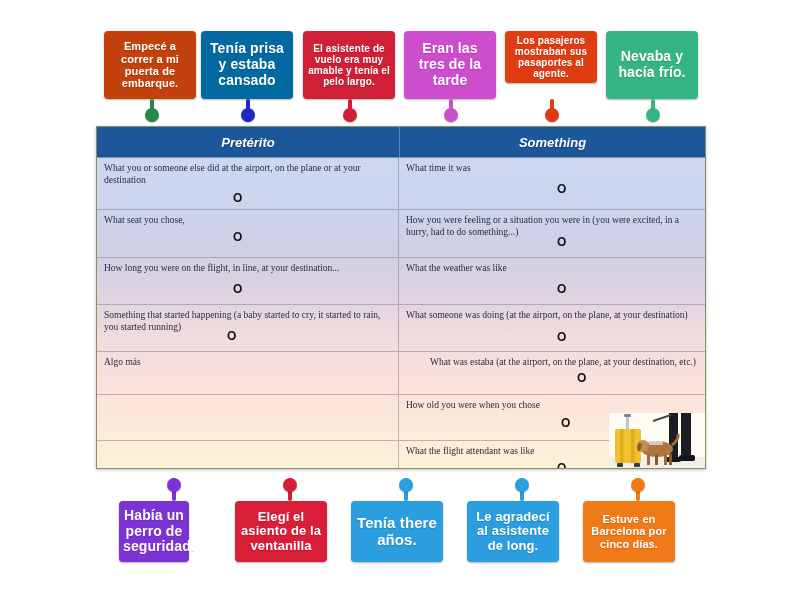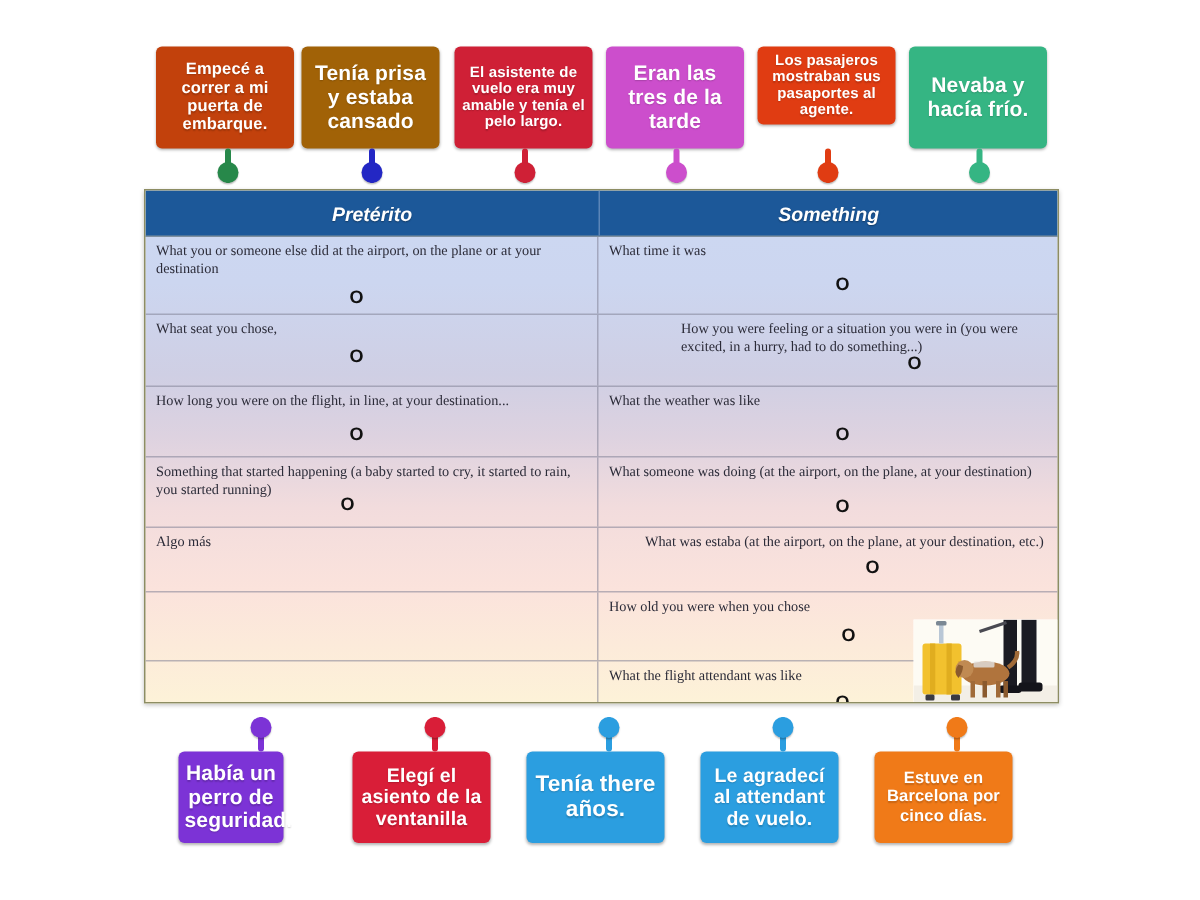--- a/index.html
+++ b/index.html
@@ -153,21 +153,21 @@
   <div id="top-labels">
 
     <div class="label-box" style="left: 104px; top: 31px; width: 92px; height: 68px; background: #c2410c; font-size: 11px;">
       <span class="txt">Empecé a correr a mi puerta de embarque.</span>
     </div>
     <div class="pin down" style="left:145px; top:99px; height:23px;">
       <span class="stem" style="background: rgb(39, 136, 74);"></span>
       <span class="dot" style="background: rgb(39, 136, 74);"></span>
     </div>
 
-    <div class="label-box" style="left: 201px; top: 31px; width: 92px; height: 68px; background: #a16207; font-size: 14px;">
+    <div class="label-box" style="left: 201px; top: 31px; width: 92px; height: 68px; background: #0369a1; font-size: 14px;">
       <span class="txt">Tenía prisa y estaba cansado</span>
     </div>
     <div class="pin down" style="left:241px; top:99px; height:23px;">
       <span class="stem" style="background: rgb(35, 39, 196);"></span>
       <span class="dot" style="background: rgb(35, 39, 196);"></span>
     </div>
 
     <div class="label-box" style="left: 303px; top: 31px; width: 92px; height: 68px; background: rgb(207, 32, 54); font-size: 10px;">
       <span class="txt">El asistente de vuelo era muy amable y tenía el pelo largo.</span>
     </div>
@@ -212,21 +212,21 @@
       <div class="tcell left">
         <span>What you or someone else did at the airport, on the plane or at your destination</span>
         <span class="marker" style="left:136px; top:34px;"></span>
       </div>
       <div class="tcell right">
         <span>What time it was</span>
         <span class="marker" style="left:158px; top:25px;"></span>
       </div>
     </div>
 
-    <div class="trow" style="height:47px;gap:48px;">
+    <div class="trow" style="height:47px;">
       <div class="tcell left">
         <span>What seat you chose,</span>
         <span class="marker" style="left:136px; top:21px;"></span>
       </div>
       <div class="tcell right">
         <span>How you were feeling or a situation you were in (you were excited, in a hurry, had to do something...)</span>
         <span class="marker" style="left:158px; top:26px;"></span>
       </div>
     </div>
 
@@ -340,21 +340,21 @@
     </div>
     <div class="label-box" style="left: 351px; top: 501px; width: 92px; height: 61px; background: rgb(43, 158, 224); font-size: 15px;">
       <span class="txt">Tenía there años.</span>
     </div>
 
     <div class="pin up" style="left:515px; top:478px; height:23px;">
       <span class="stem" style="background: rgb(43, 158, 224);"></span>
       <span class="dot" style="background: rgb(43, 158, 224);"></span>
     </div>
     <div class="label-box" style="left: 467px; top: 501px; width: 92px; height: 61px; background: rgb(43, 158, 224); font-size: 13px;">
-      <span class="txt">Le agradecí al attendant de vuelo.</span>
+      <span class="txt">Le agradecí al asistente de long.</span>
     </div>
 
     <div class="pin up" style="left:631px; top:478px; height:23px;">
       <span class="stem" style="background: rgb(240, 122, 24);"></span>
       <span class="dot" style="background: rgb(240, 122, 24);"></span>
     </div>
     <div class="label-box" style="left: 583px; top: 501px; width: 92px; height: 61px; background: rgb(240, 122, 24); font-size: 11px;">
       <span class="txt">Estuve en Barcelona por cinco días.</span>
     </div>
   </div>

